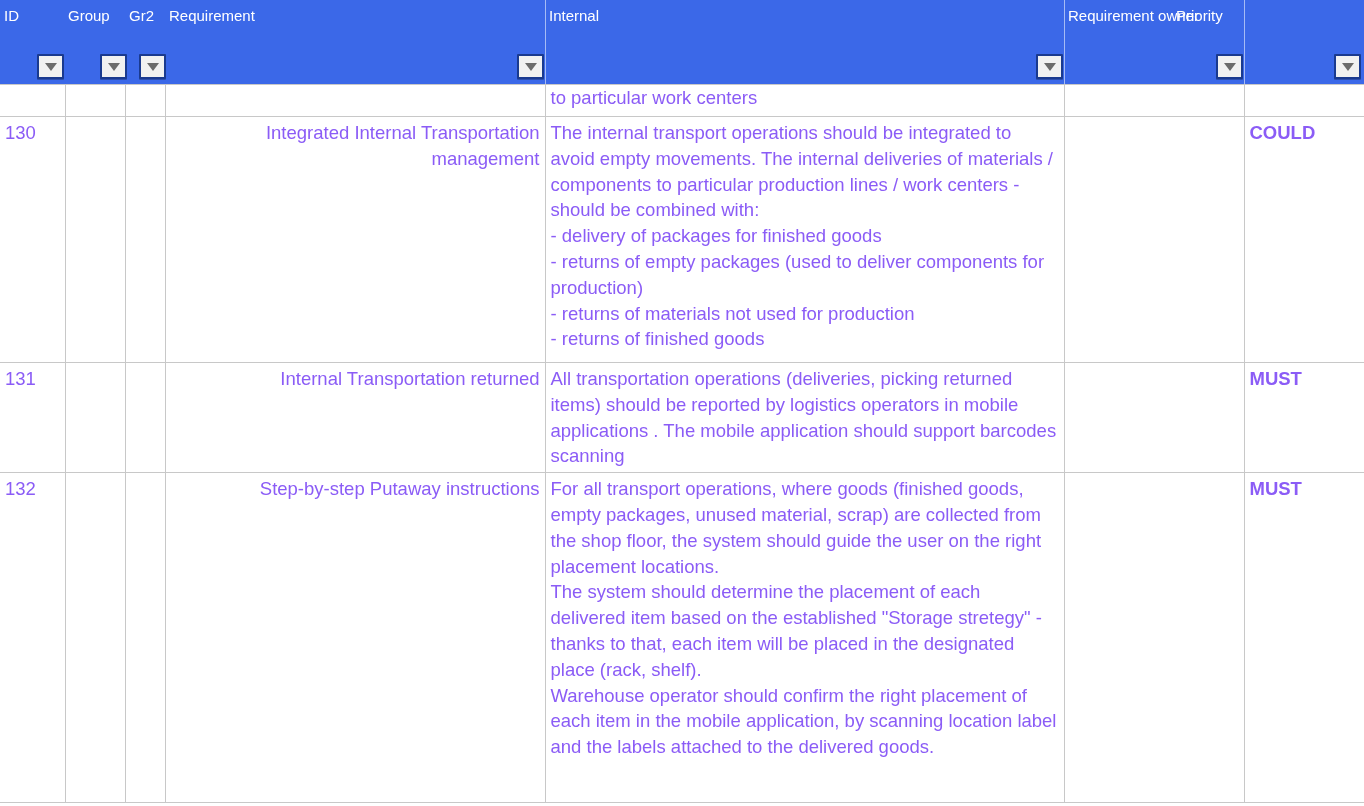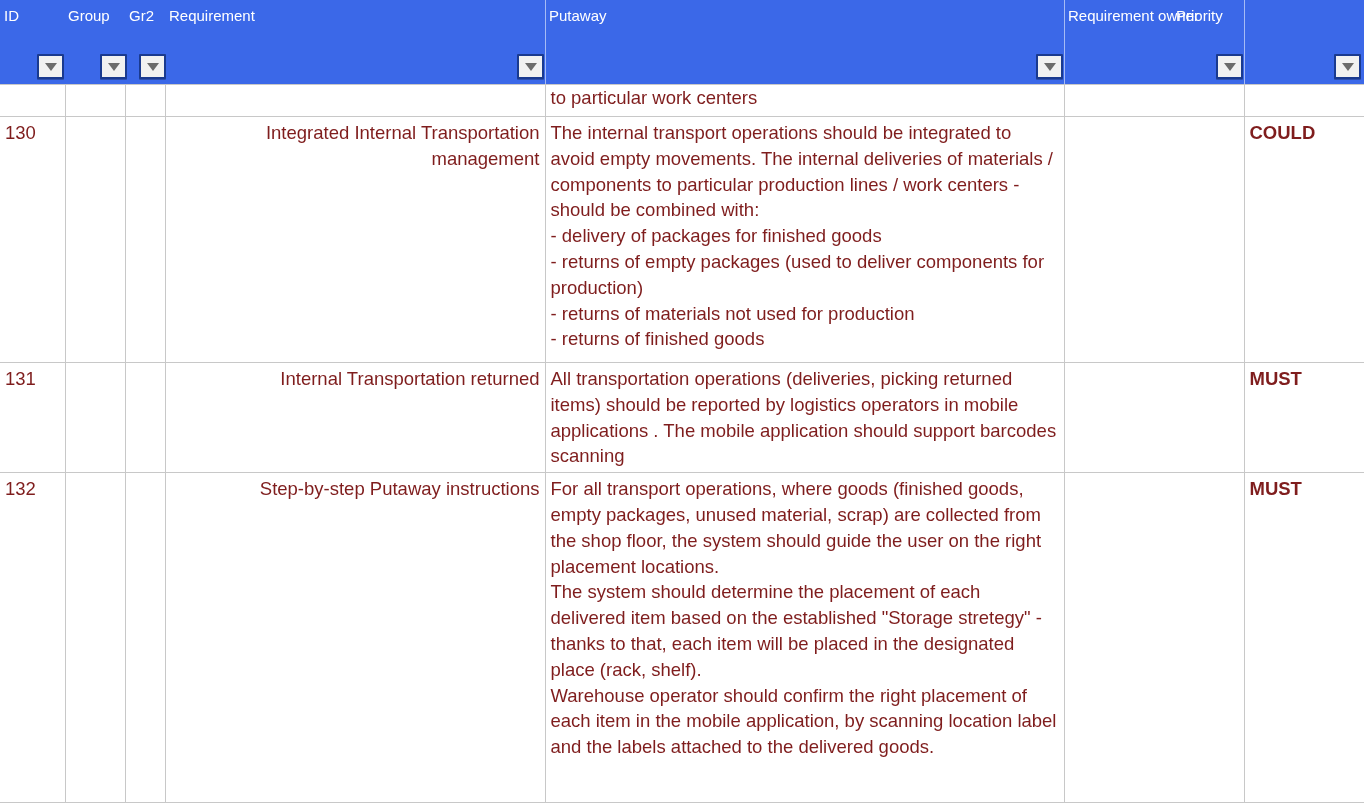--- a/index.html
+++ b/index.html
@@ -91,21 +91,21 @@
     border-top: 8px solid #6b6b6b;
   }
 
   
   td {
     border: 1px solid #c8c8c8;
     vertical-align: top;
     padding: 3px 5px 3px 5px;
     font-size: 18.5px;
     line-height: 25.8px;
-    color: #7f1d1d;
+    color: #8b5cf6;
     font-family: "Liberation Sans", sans-serif;
     background: #ffffff;
     overflow: hidden;
   }
   td.c-id       { width: 65px;  border-left: none; }
   td.c-group    { width: 60px;  }
   td.c-gr2      { width: 40px;  }
   td.c-req      { width: 380px; text-align: right; }
   td.c-comment  { width: 519px; }
   td.c-owner    { width: 180px; }
@@ -126,21 +126,21 @@
 
 <div class="sheet">
 
   <div class="header-band">
 
     <div class="header-labels">
       <span class="hcell h-id">ID</span>
       <span class="hcell h-group">Group</span>
       <span class="hcell h-gr2">Gr2</span>
       <span class="hcell h-req">Requirement</span>
-      <span class="hcell h-comment">Putaway</span>
+      <span class="hcell h-comment">Internal</span>
       <span class="hcell h-owner">Requirement owner</span>
       <span class="hcell h-priority">Priority</span>
     </div>
 
     <div class="hsep" style="left:545px;"></div>
     <div class="hsep" style="left:1064px;"></div>
     <div class="hsep" style="left:1244px;"></div>
 
     <div class="filter-btn" style="left:37px;">
       <span class="tri"></span>

